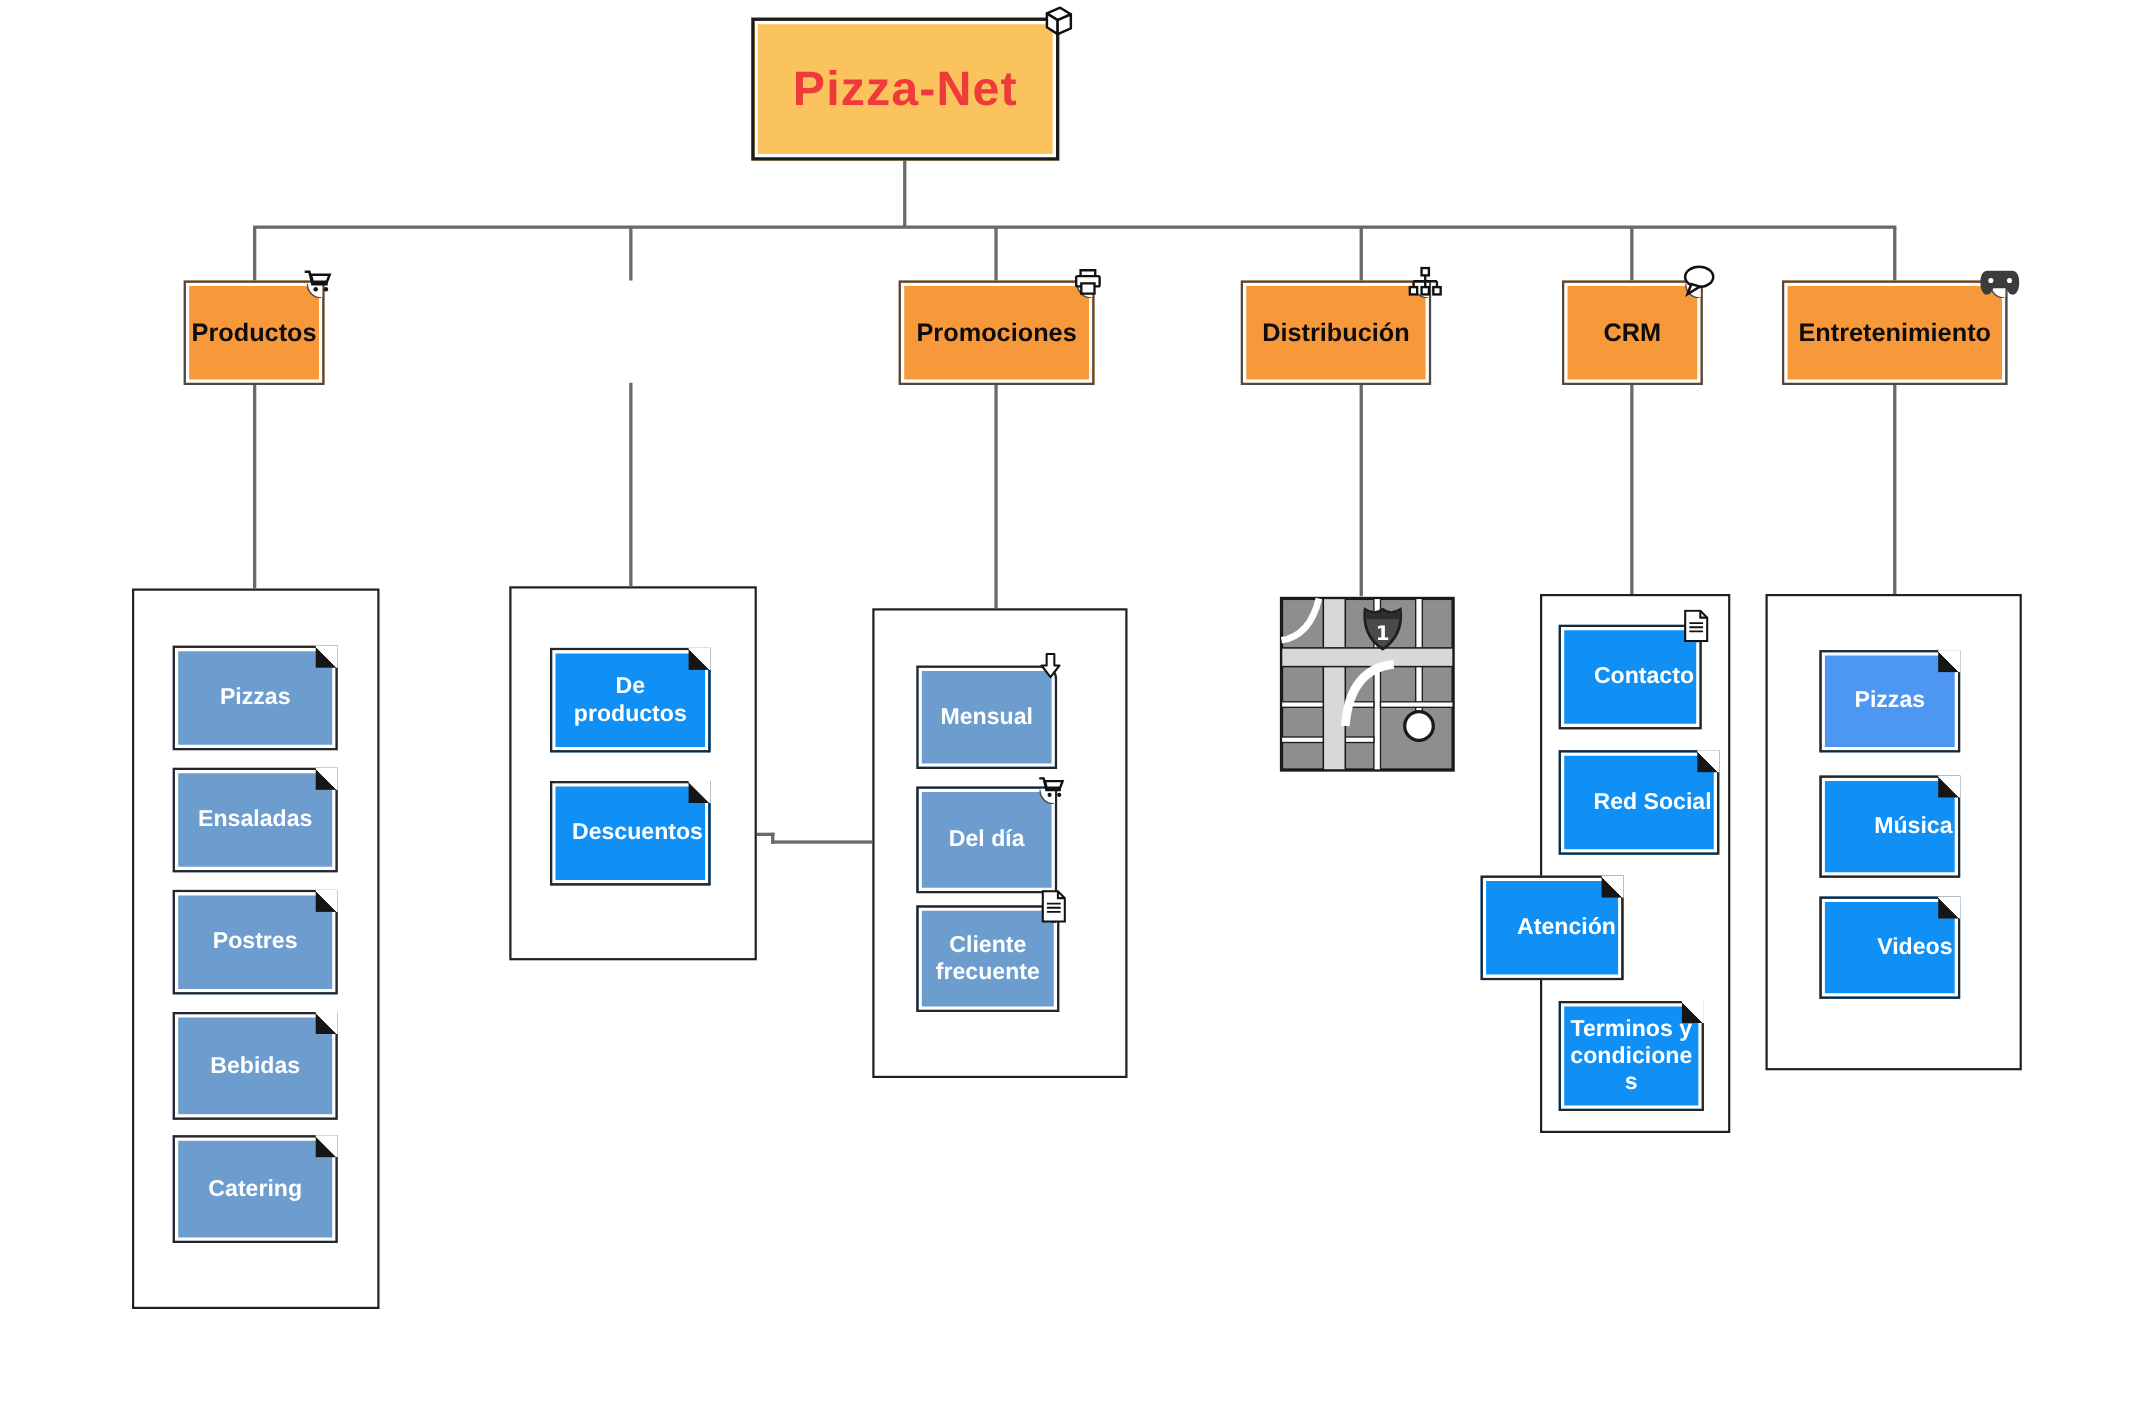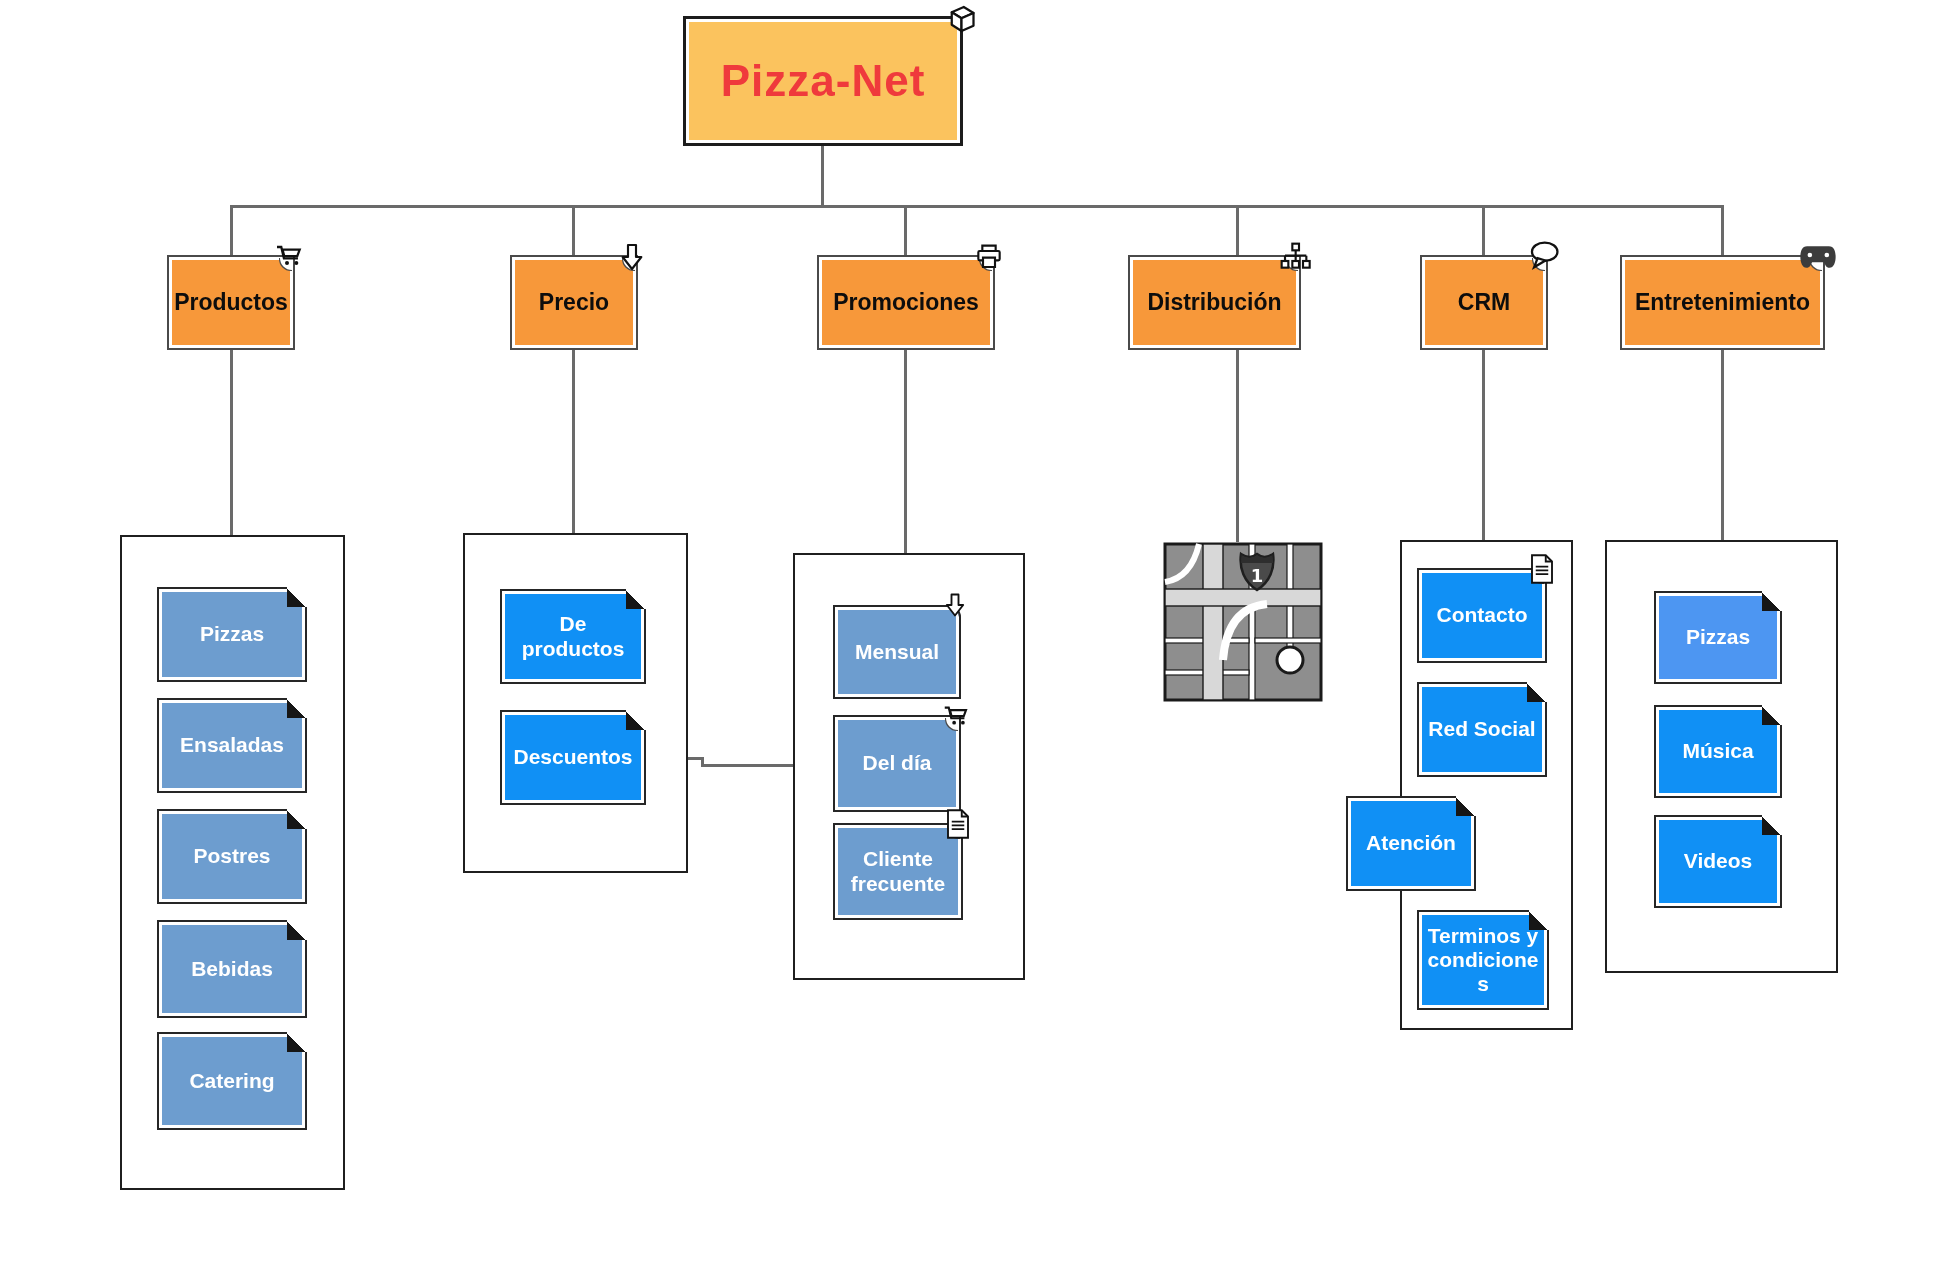--- a/index.html
+++ b/index.html
@@ -20,21 +20,21 @@
   }
   .hdr{
     background:var(--header-fill,#F7983A);border:2px solid #4a4a4a;
     box-shadow:inset 0 0 0 3px #fff;font-size:23px;color:#0d0d0d;
   }
   .child{
     font-size:21px;color:#fff;border:2px solid #262626;
     box-shadow:inset 0 0 0 3px #fff;line-height:1.15;padding:2px 5px;
   }
   .steel{background:var(--steel-fill,#6D9DCF);}
-  .blue{background:var(--blue-fill,#1090F5);}
+  .blue{background:var(--blue-fill,#1090F5);justify-content:flex-end;}
   .lblue{background:var(--light-blue-fill,#4D96F2);}
   .round-tr{border-top-right-radius:12px;}
   .break-all{word-break:break-all;}
   .fold{
     position:absolute;top:-2px;right:-2px;width:20px;height:20px;
     background:linear-gradient(45deg,#161616 46%,#ffffff 47%);
   }
   .curl{
     position:absolute;top:0;right:0;width:13px;height:13px;background:#fff;
     border-bottom-left-radius:12px;box-shadow:-1px 1px 0 #4a4a4a;
@@ -96,29 +96,20 @@
           <g fill="none" stroke="#111" stroke-width="1.7">
         <path d="M3 4.5 h3.2 l2 8.5 h10.5"></path>
             <path d="M7.2 6.5 H20 l-1.8 4.8 H8.4 z" fill="#fff"></path>
       </g>
           <circle cx="10.5" cy="16.5" r="1.5" fill="#111"></circle>
           <circle cx="17.5" cy="16.5" r="1.5" fill="#111"></circle>
         </svg>
     </span>
   </div>
 
-  <div class="node hdr" style="left:510px;top:255px;width:128px;height:95px">
-    <span>Precio</span>
-    <span class="curl"></span>
-    <span class="icon">
-      <svg viewBox="0 0 24 24">
-          <path d="M9 3 h6 v9 h4 l-7 9 -7 -9 h4 z" fill="#fff" stroke="#111" stroke-width="1.6" stroke-linejoin="round"></path>
-        </svg>
-    </span>
-  </div>
 
   <div class="node hdr" style="left:817px;top:255px;width:178px;height:95px">
     <span>Promociones</span>
     <span class="curl"></span>
     <span class="icon">
       <svg viewBox="0 0 24 24" fill="#fff" stroke="#111" stroke-width="1.6">
         <path d="M7 3.5 h10 v4 H7 z"></path>
           <rect x="4" y="7.5" width="16" height="7" rx="1"></rect>
           <path d="M7.5 12.5 h9 v7 h-9 z"></path>
       </svg>
@@ -253,21 +244,21 @@
     <span>Contacto</span>
     <span class="curl"></span>
     <span class="icon" style="width:26px;height:30px;top:-16px;right:-10px">
       <svg viewBox="0 0 20 24">
           <path d="M2 1 h11 l5 5 v17 H2 z" fill="#fff" stroke="#111" stroke-width="1.5"></path>
           <path d="M13 1 v5 h5" fill="none" stroke="#111" stroke-width="1.5"></path>
           <path d="M5 10 h10 M5 13 h10 M5 16 h10" stroke="#111" stroke-width="1.4"></path>
         </svg>
     </span>
   </div>
-  <div class="node child blue" style="left:1417px;top:682px;width:130px;height:95px">
+  <div class="node child blue" style="left:1417px;top:682px;width:146px;height:95px">
     <span>Red Social</span>
     <span class="fold"></span>
   </div>
   <div class="node child blue" style="left:1346px;top:796px;width:130px;height:95px">
     <span>Atención</span>
     <span class="fold"></span>
   </div>
   <div class="node child blue break-all" style="left:1417px;top:910px;width:132px;height:100px">
     <span>Terminos y condiciones</span>
     <span class="fold"></span>

